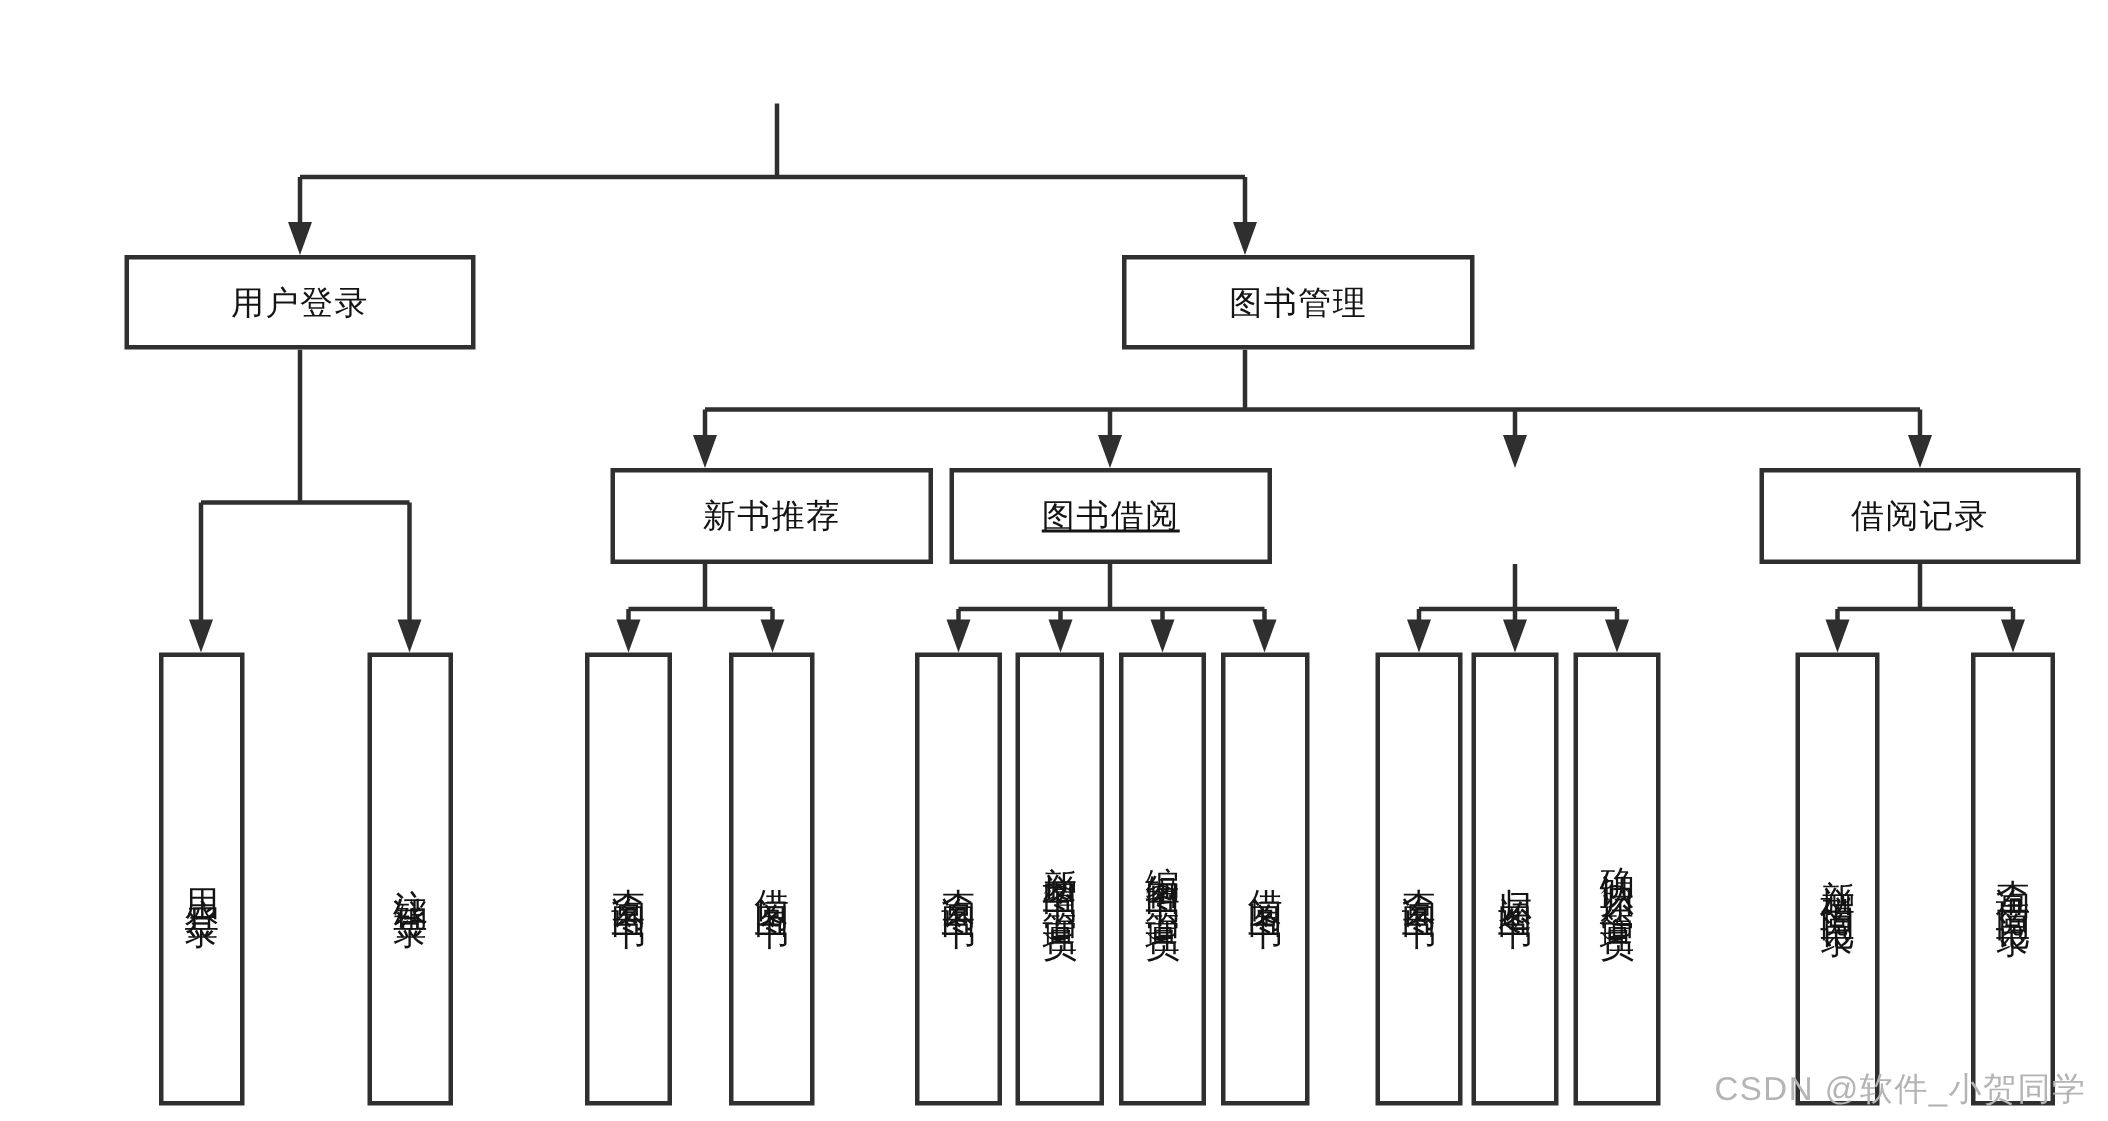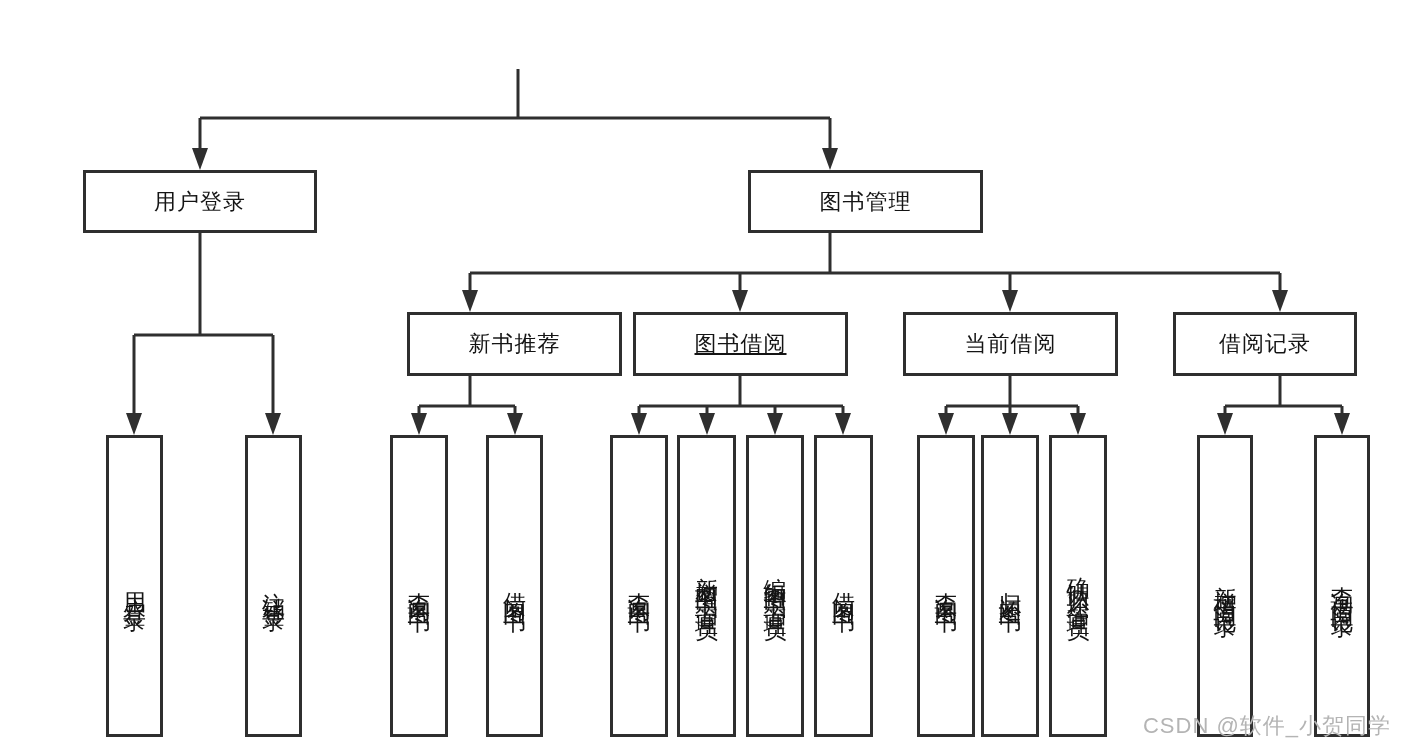--- a/index.html
+++ b/index.html
@@ -133,22 +133,21 @@
       <polygon points="1334,413 1350,413 1342,435"></polygon>
     </g>
   </svg>
 
 
   <div class="node h-node" style="left:83px; top:170px; width:234px; height:63px;">用户登录</div>
   <div class="node h-node" style="left:732px; top:170px; width:235px; height:63px;margin-left:16px;">图书管理</div>
 
   <div class="node h-node" style="left:363px; top:312px; width:215px; height:64px;margin-left:44px;">新书推荐</div>
   <div class="node h-node" style="left:633px; top:312px; width:215px; height:64px;text-decoration:underline;">图书借阅</div>
-  <div class="node h-node" style="left:903px; top:312px; width:215px; height:64px;">当前借阅</div>
-  <div class="node h-node" style="left:1173px; top:312px; width:184px; height:64px;">借阅记录</div>
+  <div class="node h-node" style="left:1173px; top:312px; width:214px; height:64px;">借阅记录</div>
 
   <div class="node v-node" style="left:106px; top:435px; width:57px; height:302px;">用户登录</div>
   <div class="node v-node" style="left:245px; top:435px; width:57px; height:302px;">注销登录</div>
 
   <div class="node v-node" style="left:390px; top:435px; width:58px; height:302px;">查询图书</div>
   <div class="node v-node" style="left:486px; top:435px; width:57px; height:302px;">借阅图书</div>
 
   <div class="node v-node" style="left:610px; top:435px; width:58px; height:302px;">查询图书</div>
   <div class="node v-node" style="left:677px; top:435px; width:59px; height:302px;">新增图书（管理员）</div>
   <div class="node v-node" style="left:746px; top:435px; width:58px; height:302px;">编辑图书（管理员）</div>

